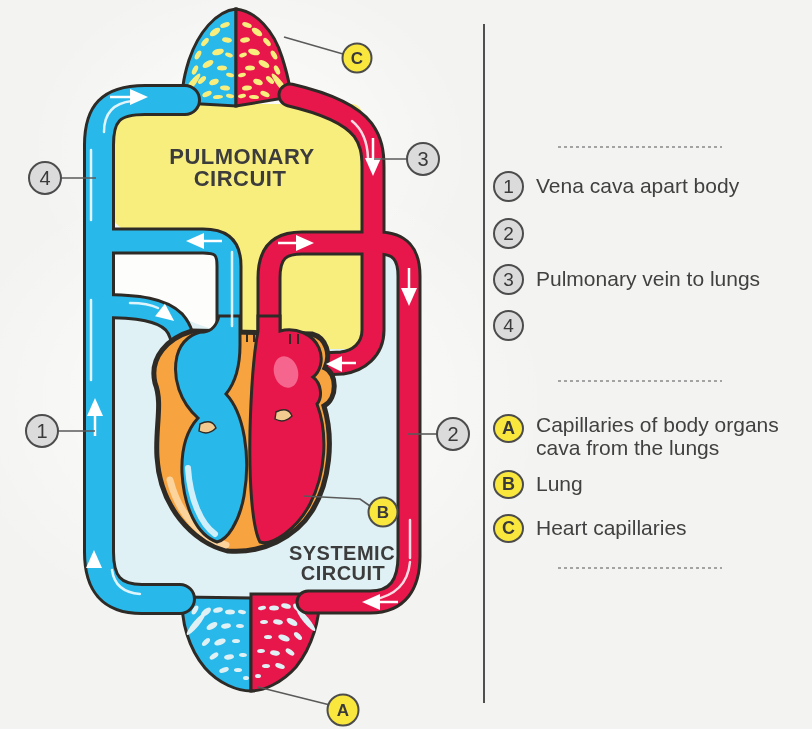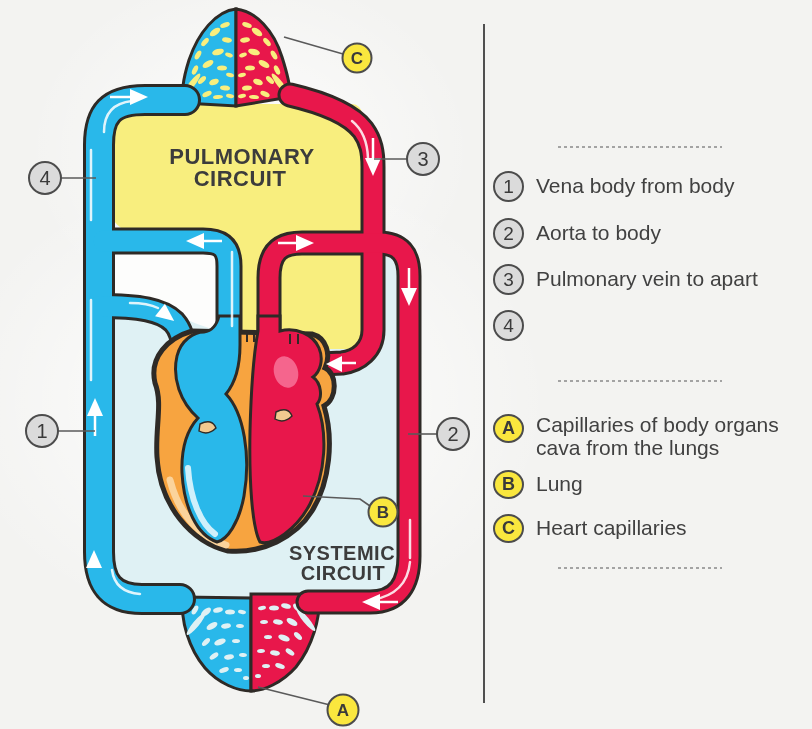--- a/index.html
+++ b/index.html
@@ -244,29 +244,28 @@
       </g>
     </g>
   </svg>
 
   <div class="divider"></div>
 
   <div class="lsep" style="top:146px"></div>
 
   <div class="lrow" style="top:171px">
     <span class="lbadge gray">1</span>
-    <span class="ltext" style="max-width:280px">Vena body from body</span>
+    <span class="ltext" style="max-width:280px">Vena cava apart body</span>
   </div>
   <div class="lrow" style="top:218px">
     <span class="lbadge gray">2</span>
-    <span class="ltext" style="max-width:280px">Aorta to body</span>
   </div>
   <div class="lrow" style="top:264px">
     <span class="lbadge gray">3</span>
-    <span class="ltext" style="max-width:280px">Pulmonary vein to apart</span>
+    <span class="ltext" style="max-width:280px">Pulmonary vein to lungs</span>
   </div>
   <div class="lrow" style="top:306px">
     <span class="lbadge gray" style="margin-top:4px">4</span>
   </div>
 
   <div class="lsep" style="top:380px"></div>
 
   <div class="lrow" style="top:410px">
     <span class="lbadge yellow" style="margin-top:4px">A</span>
     <span class="ltext" style="max-width:285px">Capillaries of body organs cava from the lungs</span>

